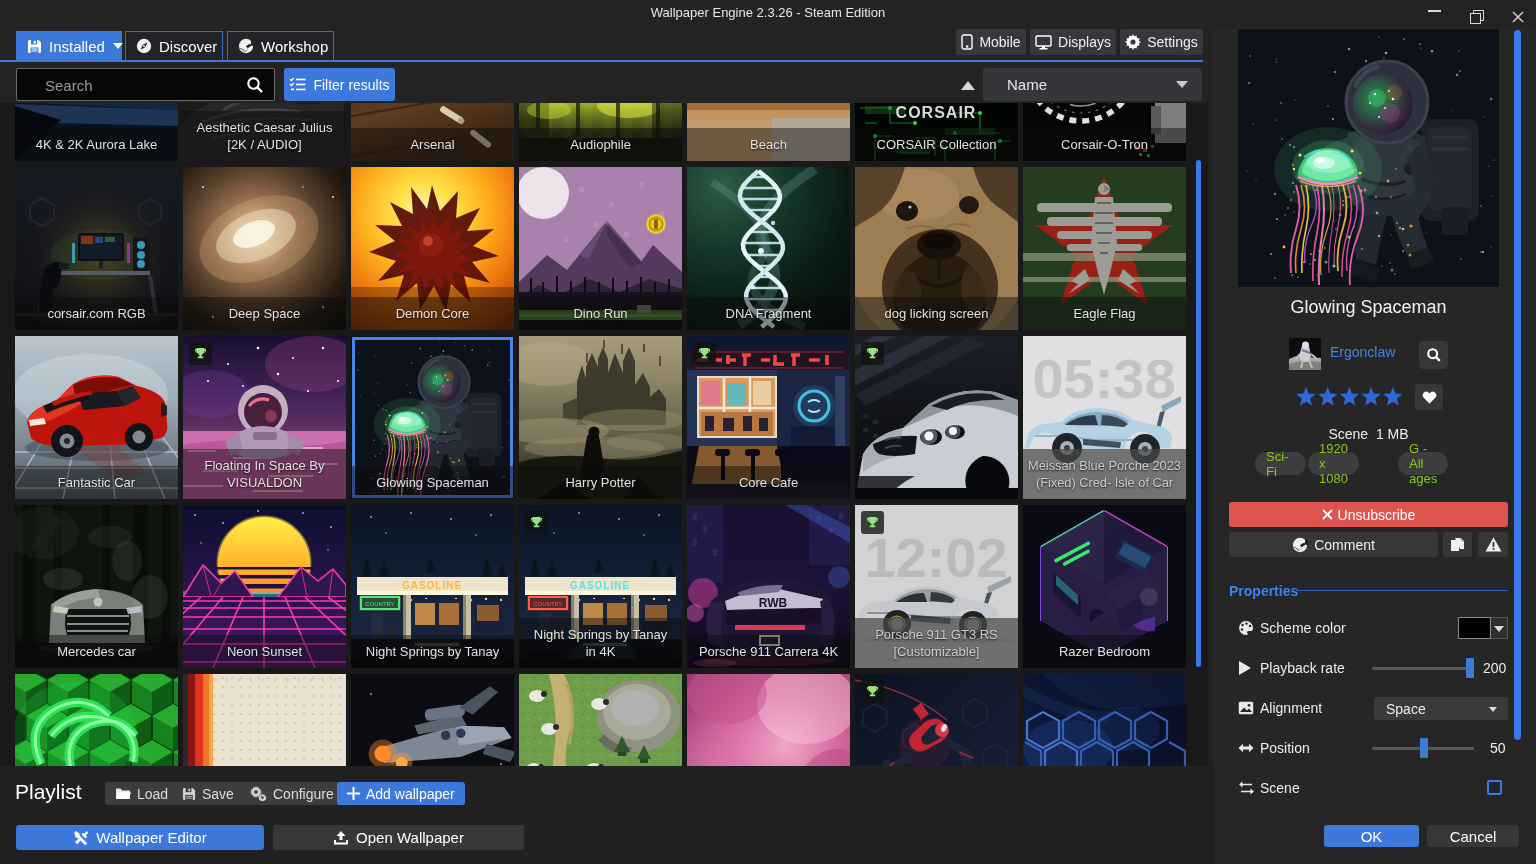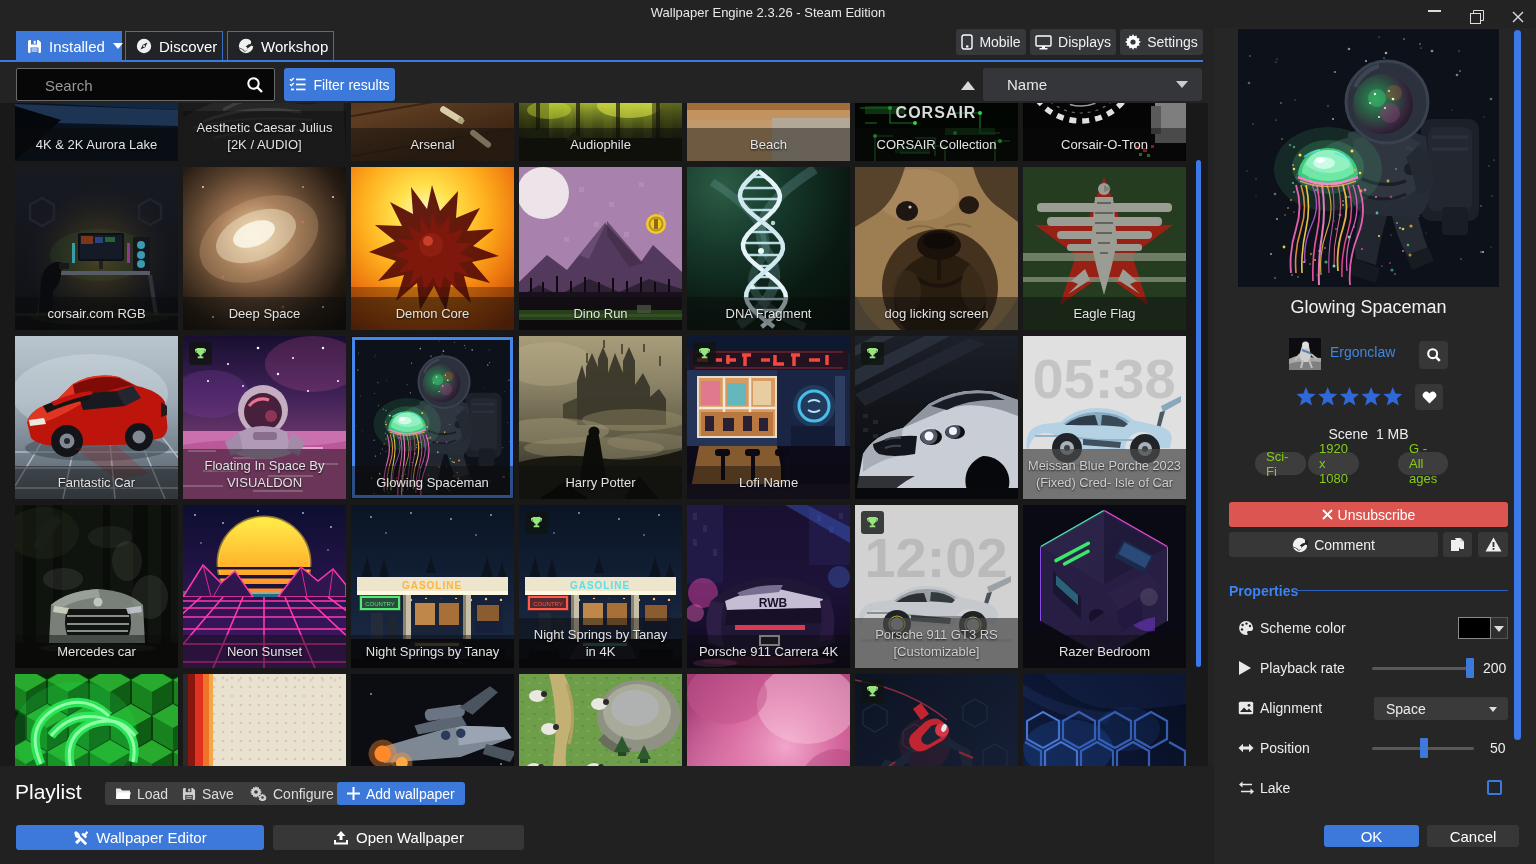--- a/index.html
+++ b/index.html
@@ -654,21 +654,21 @@
             <rect x="88" y="113" width="15" height="7" rx="3"></rect>
             <rect x="94" y="120" width="4" height="24"></rect>
           </g>
 <rect x="148" y="40" width="10" height="70" fill="#2e3d62"></rect>
         </svg>
         <div class="trophy">
           <svg width="13" height="13" viewBox="0 0 13 13">
             <path d="M2.5 1 h8 v1 H12 v1.5 a2.5 2.5 0 0 1-2.6 2.4 A3.3 3.3 0 0 1 7.5 8 v1.5 h1.8 v1.8 H3.7 V9.5 h1.8 V8 A3.3 3.3 0 0 1 3.6 5.9 2.5 2.5 0 0 1 1 3.5 V2 h1.5 Z M1.9 2.9 v.6 a1.6 1.6 0 0 0 1.4 1.5 Z M11.1 2.9 l-1.4 2.1 a1.6 1.6 0 0 0 1.4-1.5Z" fill="#97e67d"></path>
           </svg>
         </div>
-        <div class="cap" style="">Lofi Name</div>
+        <div class="cap" style="">Core Cafe</div>
       </div>
 <div class="tile" style="left:855px;top:233px">
         <svg width="163" height="163" viewBox="0 0 163 163" preserveAspectRatio="none">
           <defs>
             <linearGradient id="m4" x1="0" y1="0" x2="0" y2="1">
               <stop offset="0" stop-color="#1c2028"></stop>
               <stop offset="0.45" stop-color="#12141a"></stop>
               <stop offset="1" stop-color="#0a0b0f"></stop>
             </linearGradient>
           </defs>
@@ -1652,21 +1652,21 @@
   <span class="plabel">Position</span>
 </div>
 <div class="track" style="top:747px"></div>
 <div class="handle" style="left:1420px;top:738px"></div>
 <div class="pval" style="left:1490px;top:740px">50</div>
 <div class="prow" style="top:778px">
   <svg width="17" height="14" viewBox="0 0 17 14" style="position:absolute;top:3px">
         <path d="M4.5 0.5 L1 3.5 L4.5 6.5 V4.3 H14 V2.7 H4.5Z" fill="#e8e8e8"></path>
         <path d="M12.5 7.5 L16 10.5 L12.5 13.5 V11.3 H3 V9.7 H12.5Z" fill="#e8e8e8"></path>
       </svg>
-  <span class="plabel">Lake</span>
+  <span class="plabel">Scene</span>
 </div>
 <div style="position:absolute;left:1487px;top:780px;width:15px;height:15px;background:#20242c;border:2px solid #3c79da;border-radius:2px"></div>
 <div id="okbtn">OK</div>
 <div id="cancelbtn">Cancel</div>
 
 <div id="playlist"></div>
 <div id="pltitle">Playlist</div>
 <div class="plbtn" style="left:105px">
   <svg width="16" height="13" viewBox="0 0 16 13" style="margin-right:6px">
         <path d="M1 1.5 h4.5 l1.5 2 H15 V12 H1Z" fill="#e8e8e8"></path>

